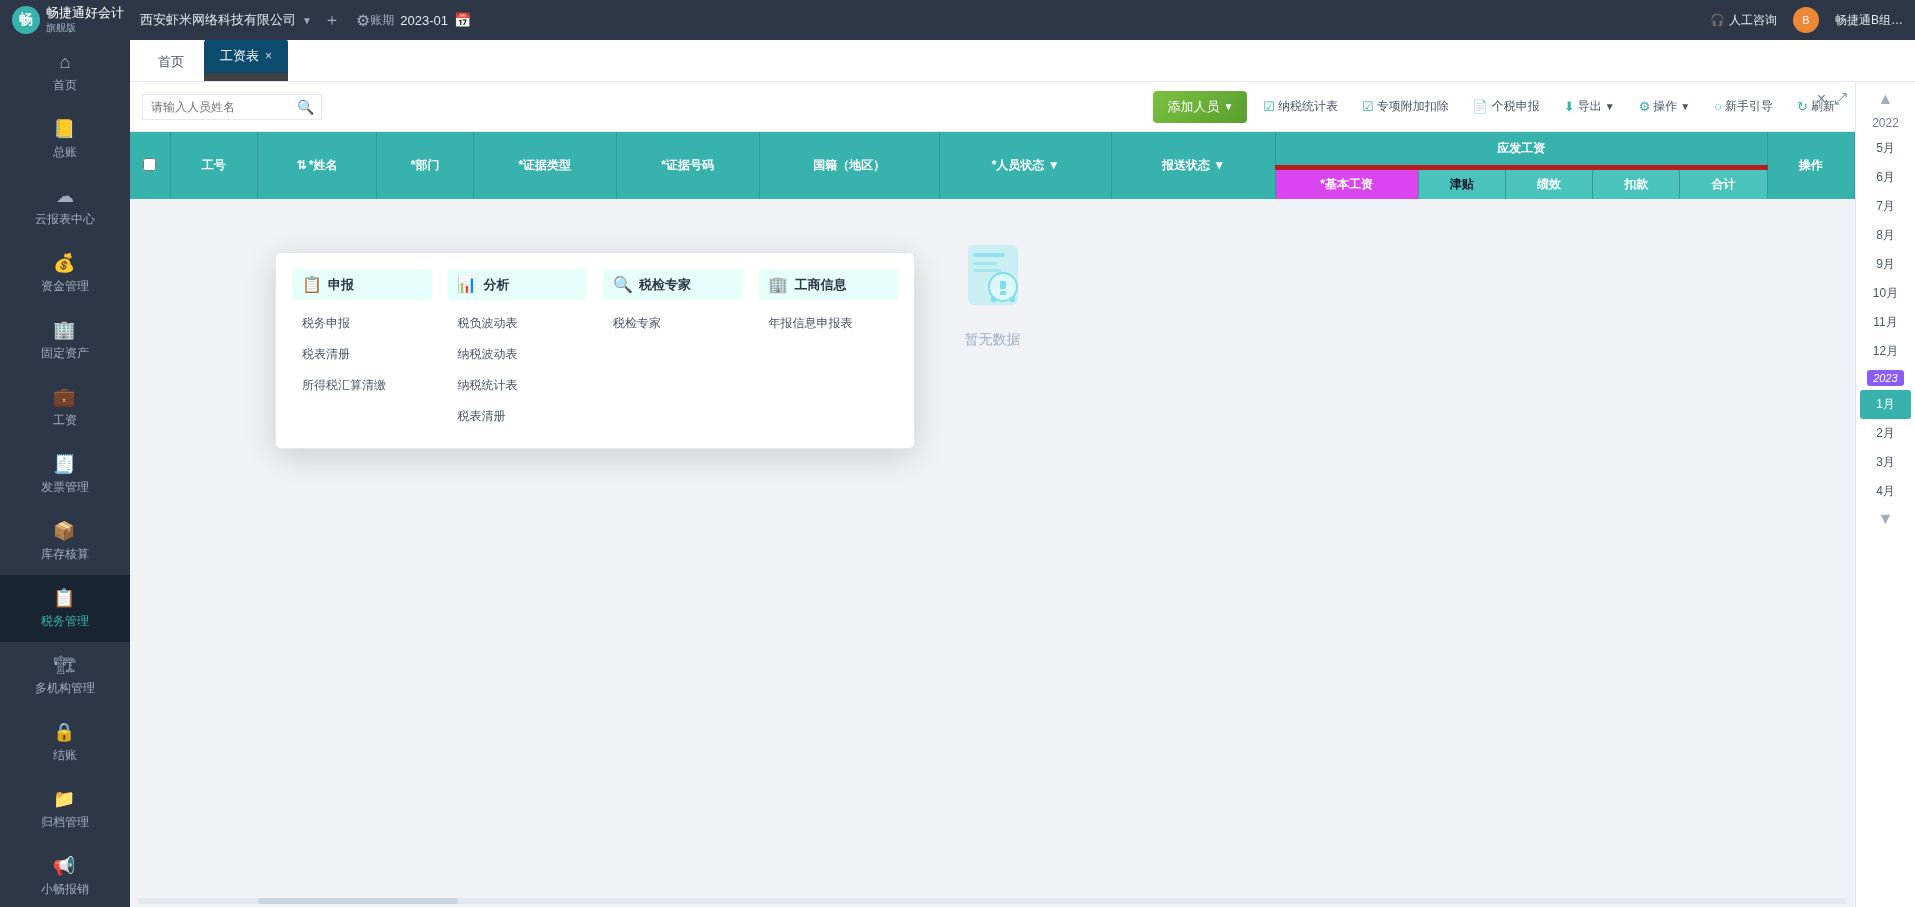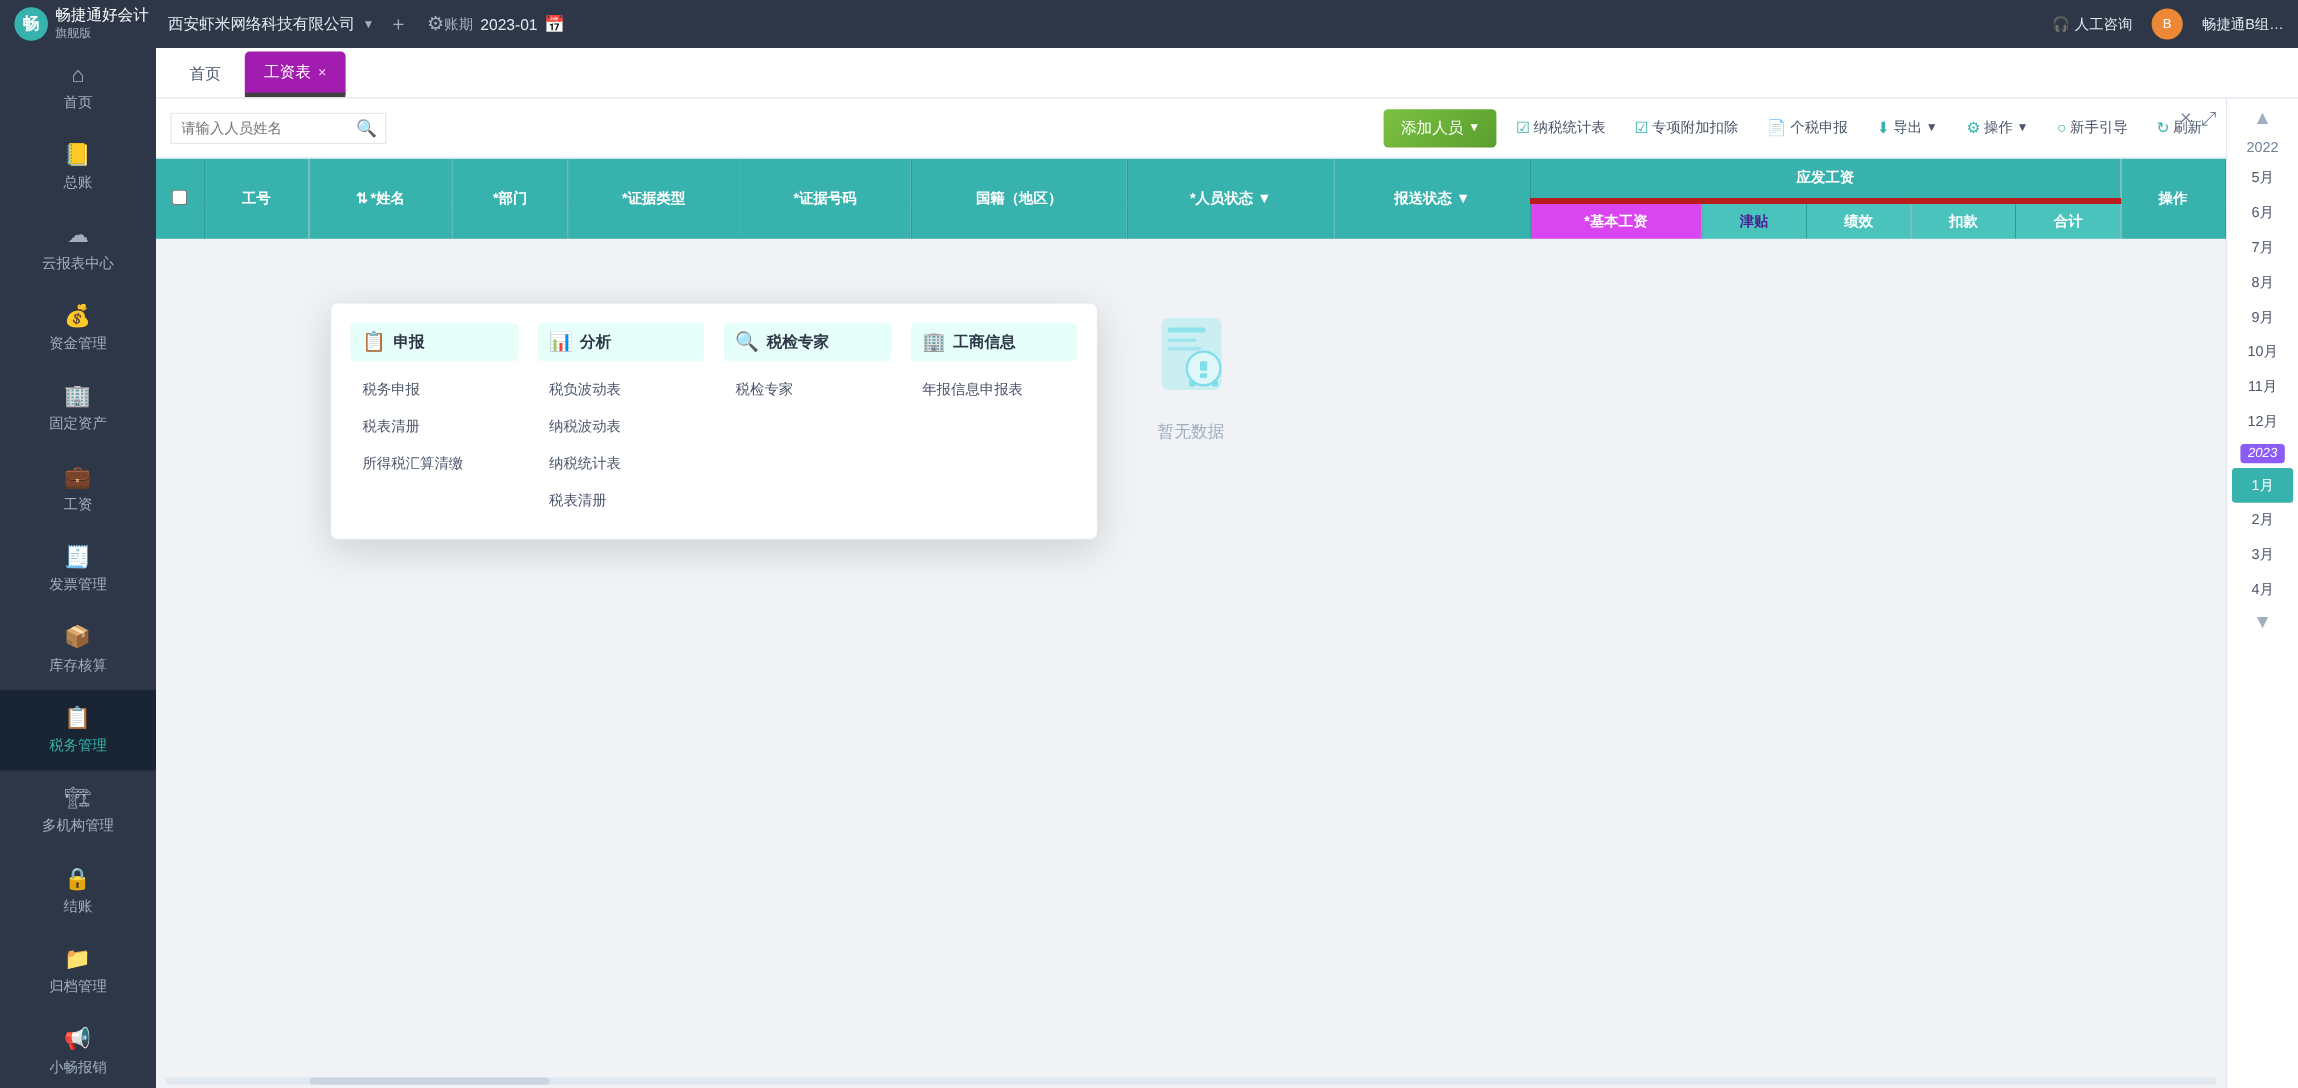--- a/index.html
+++ b/index.html
@@ -118,24 +118,24 @@
     }
     .tab-item {
       padding: 8px 16px;
       font-size: 13px;
       cursor: pointer;
       color: #4a5568;
       border-bottom: 2px solid transparent;
       white-space: nowrap;
     }
     .tab-item.active {
-      background: #a21caf;
+      background: #0c4a6e;
       color: #fff;
       border-radius: 4px 4px 0 0;
-      border-bottom: 4px solid #404040;
+      border-bottom: 8px solid #404040;
       display: flex; align-items: center; gap: 6px;
     }
     .tab-close {
       font-size: 12px; cursor: pointer; opacity: 0.8;
     }
 
     
     .toolbar {
       height: 50px;
       background: #fff;
@@ -220,21 +220,21 @@
       width: 40px;
     }
     .th-checkbox input[type=checkbox] { cursor: pointer; }
 
     
     .empty-state {
       display: flex;
       flex-direction: column;
       align-items: center;
       justify-content: center;
-      padding: 56px 20px;
+      padding: 36px 20px;
       color: #a0aec0;
     }
     .empty-icon {
       width: 80px; height: 80px;
       margin-bottom: 16px;
     }
     .empty-text { font-size: 14px; color: #a0aec0; }
 
     
     .right-calendar {
@@ -541,21 +541,21 @@
                     *人员状态 <span>▼</span>
                   </th>
                   <th rowspan="2">
                     报送状态 <span>▼</span>
                   </th>
                   <th colspan="5" style="border-bottom:5px solid #b91c1c;">应发工资</th>
                   <th rowspan="2">操作</th>
                 </tr>
                 <tr class="sub-header">
                   <th style="background:#d946ef;color:#fff;padding:6px 10px;text-align:center;border-right:1px solid #2d9c96;">*基本工资</th>
-                  <th style="background:#4bc3bd;color:#4c1d95;padding:6px 10px;text-align:center;border-right:1px solid #2d9c96;">津贴</th>
+                  <th style="background:#4bc3bd;color:#0f172a;padding:6px 10px;text-align:center;border-right:1px solid #2d9c96;">津贴</th>
                   <th style="background:#4bc3bd;color:#fff;padding:6px 10px;text-align:center;border-right:1px solid #2d9c96;">绩效</th>
                   <th style="background:#4bc3bd;color:#fff;padding:6px 10px;text-align:center;border-right:1px solid #2d9c96;">扣款</th>
                   <th style="background:#4bc3bd;color:#fff;padding:6px 10px;text-align:center;border-right:1px solid #2d9c96;">合计</th>
                 </tr>
               </thead>
               <tbody>
               </tbody>
             </table>
 
             <div class="empty-state">

